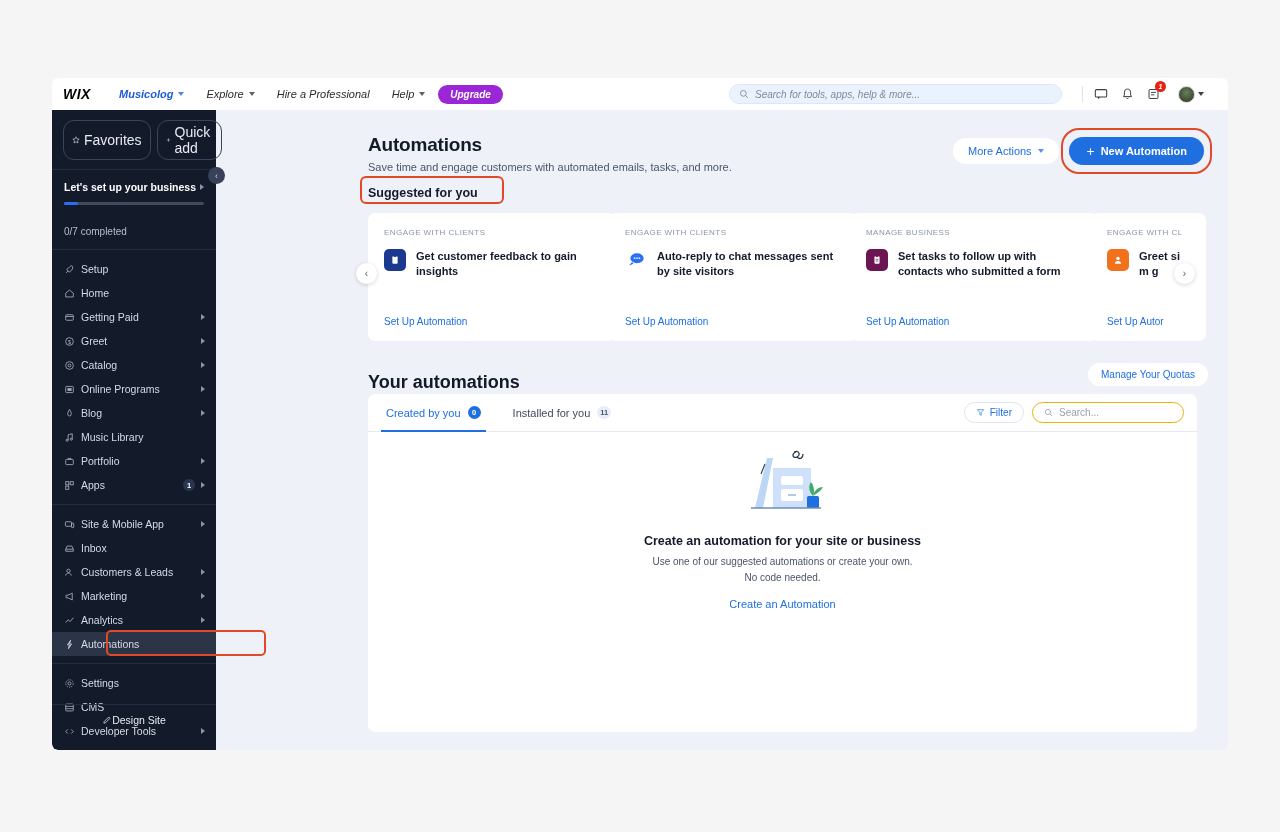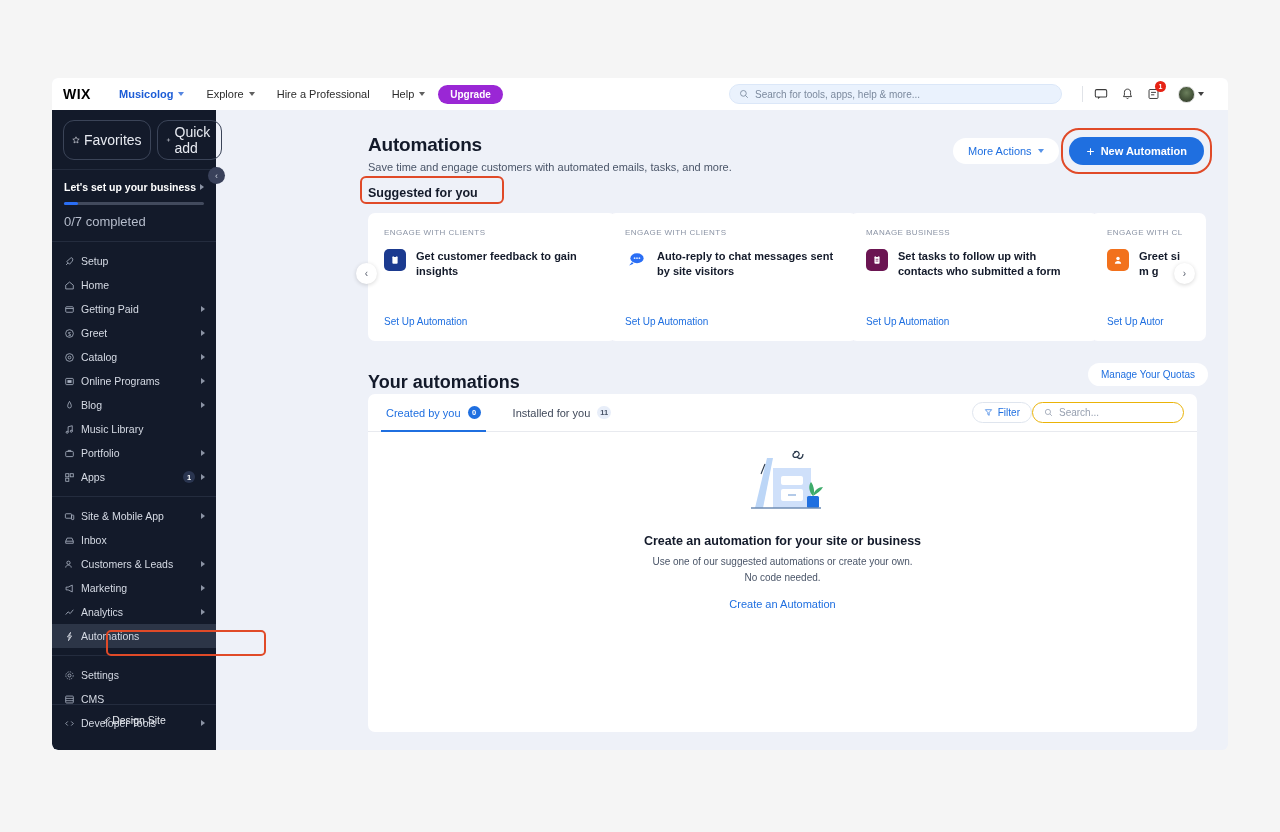--- a/index.html
+++ b/index.html
@@ -14,21 +14,21 @@
     width: 1176px; height: 672px;
     background: #eef1f8;
     border-radius: 6px;
     overflow: hidden;
   }
 
   
   .topbar {
     position: absolute; left: 0; top: 0; width: 1176px; height: 32px;
     background: #ffffff;
-    display: flex; align-items: center;
+    display: flex; align-items: center; font-style: italic;
   }
   .wix-logo {
     width: 46px; text-align: center; font-weight: 700; font-size: 14px;
     letter-spacing: .5px; color: #000; padding-left: 4px;
   }
   .topnav { display: flex; align-items: center; gap: 0px; margin-left: 10px; }
   .topnav-item {
     display: flex; align-items: center; gap: 5px;
     font-size: 11px; color: #2b2b2b; padding: 5px 11px;
     border-radius: 14px; cursor: pointer; white-space: nowrap;
@@ -80,21 +80,21 @@
     display: flex; align-items: center; gap: 4px;
     border: 1px solid #3b4458; border-radius: 11px;
     font-size: 14px; color: #e7eaf1; padding: 3px 8px; cursor: pointer;
   }
   .sb-sep { height: 1px; background: #242c3e; margin: 0 0 0 0; }
   .setup-block { padding: 11px 12px 12px 12px; }
   .setup-title-row { display: flex; align-items: center; justify-content: space-between; }
   .setup-title { font-size: 10.5px; font-weight: 700; color: #fff; }
   .progress-track { margin-top: 9px; height: 3px; background: #424a5d; border-radius: 2px; }
   .progress-fill { height: 3px; width: 10%; background: #2a6ef5; border-radius: 2px; }
-  .progress-label { margin-top: 9px; font-size: 13px; color: #b6bdcc; }
+  .progress-label { margin-top: 21px; font-size: 10px; color: #b6bdcc; }
 
   .nav-group { padding: 7px 0; }
   .nav-item {
     display: flex; align-items: center; height: 24px; padding: 0 11px 0 12px;
     font-size: 10.5px; color: #d5dae4; cursor: pointer; position: relative;
   }
   .nav-item .ico { width: 17px; line-height: 0; color: #aab2c2; flex: 0 0 17px; }
   .nav-item .lbl { flex: 1; }
   .nav-item .arrow {
     width: 0; height: 0; border-top: 3px solid transparent;
@@ -192,21 +192,21 @@
   .tab.active { color: #1f6fe0; }
   .tab.active:after {
     content: ""; position: absolute; left: 0; right: 0; bottom: 0; height: 2px; background: #1f6fe0;
   }
   .tab-badge {
     font-size: 7.5px; font-weight: 700; min-width: 13px; height: 13px; border-radius: 7px;
     display: flex; align-items: center; justify-content: center; padding: 0 3px;
     background: #e8eef9; color: #4a5568;
   }
   .tab.active .tab-badge { background: #1f6fe0; color: #fff; }
-  .panel-tools { position: absolute; right: 13px; top: 8px; display: flex; align-items: flex-start; }
+  .panel-tools { position: absolute; right: 13px; top: 8px; display: flex; align-items: flex-start; gap: 8px; }
   .filter-btn {
     display: flex; align-items: center; gap: 5px; border: 1px solid #dfe5ee;
     border-radius: 11px; font-size: 10px; color: #1f6fe0; padding: 4px 11px; cursor: pointer;
   }
   .search-box {
     display: flex; align-items: center; gap: 6px; border: 1px solid #eab308;
     border-radius: 11px; padding: 4px 11px; width: 152px; cursor: text;
   }
   .search-box .ph { font-size: 10px; color: #97a0b0; }
 

